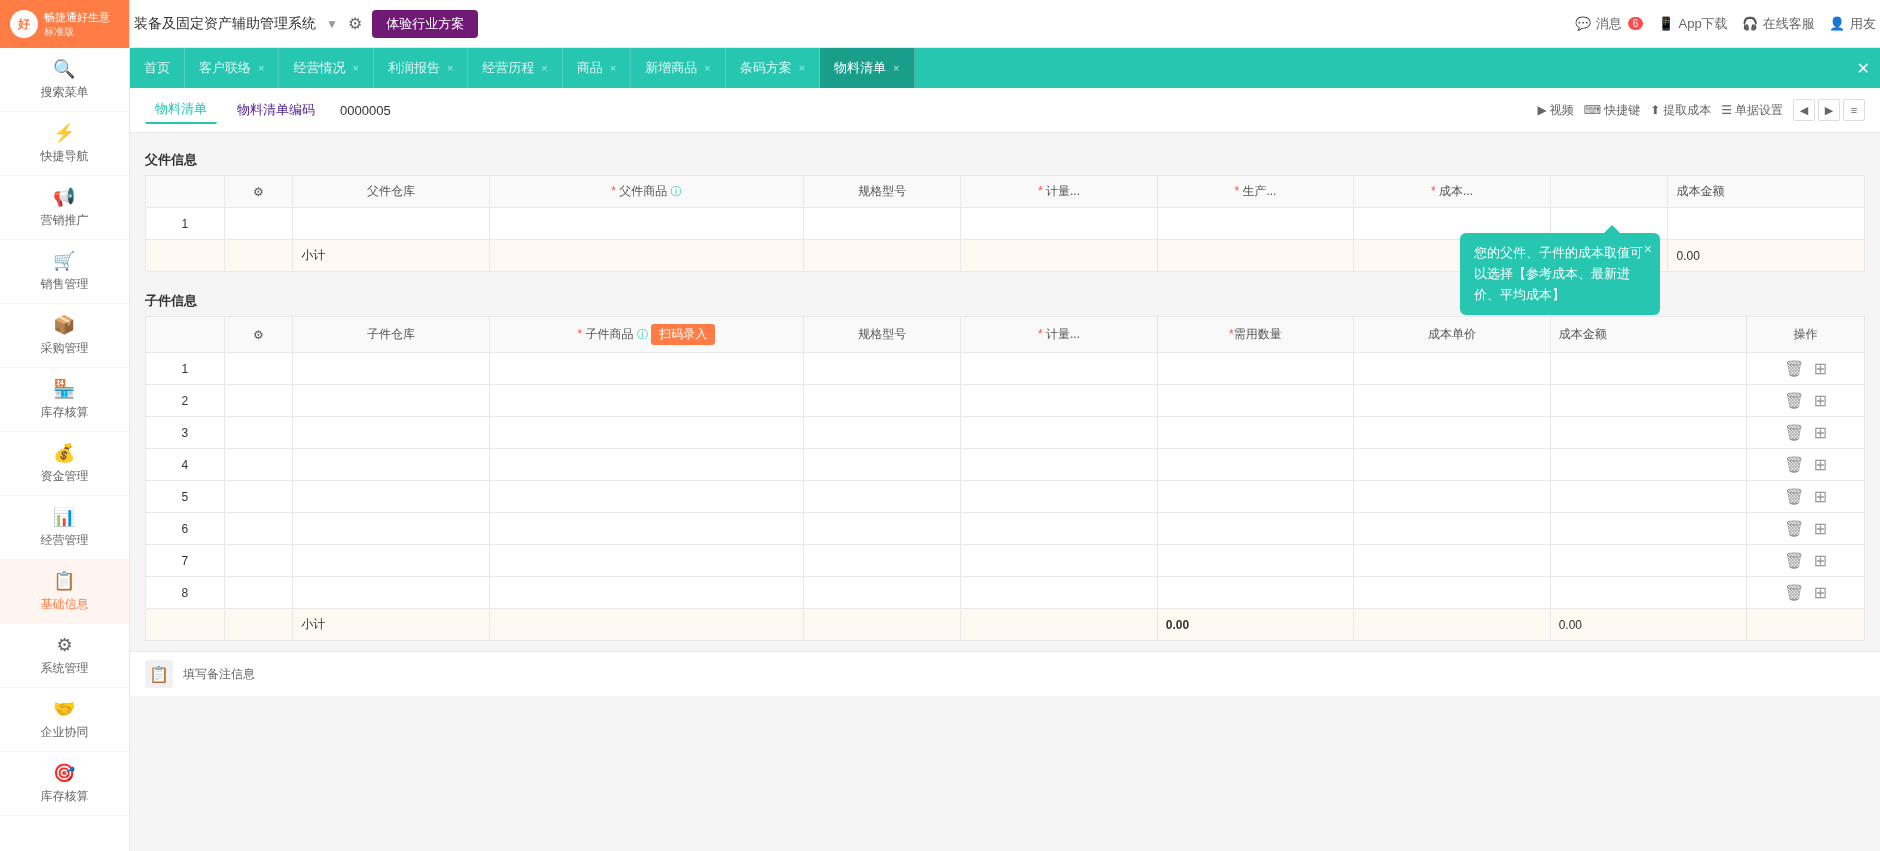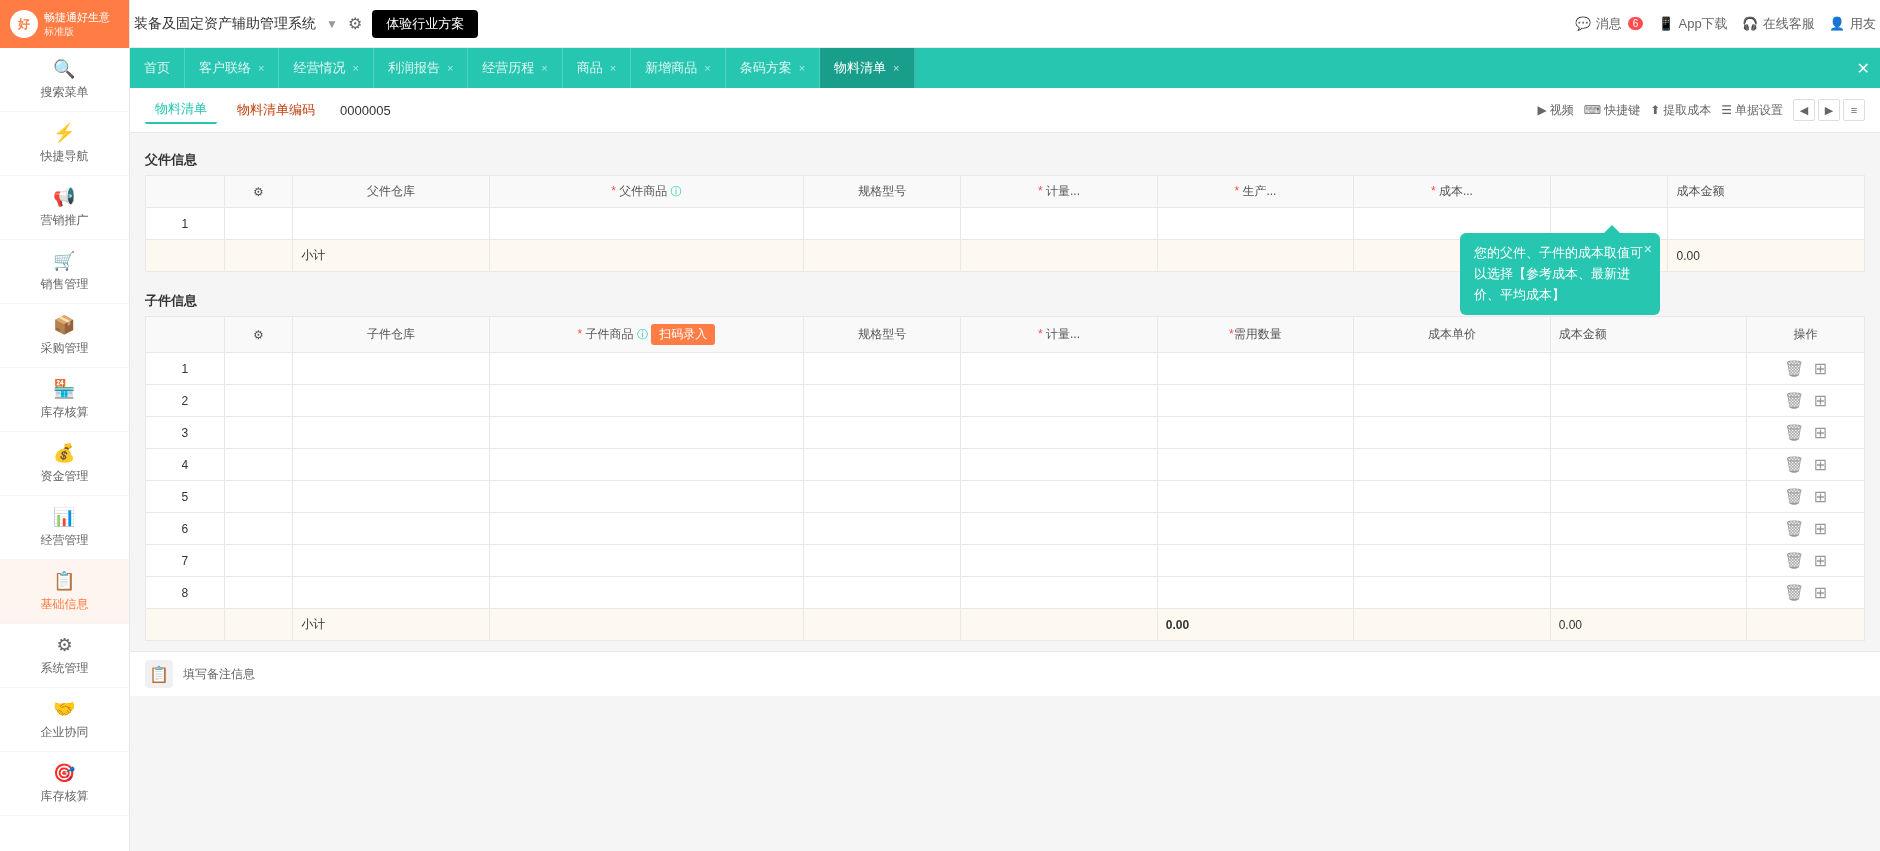--- a/index.html
+++ b/index.html
@@ -63,21 +63,21 @@
       align-items: center;
       padding: 0 4px;
       border-bottom: 1px solid #e8e8e8;
       justify-content: space-between;
     }
     .topbar-left { display: flex; align-items: center; gap: 10px; }
     .topbar-title { font-size: 14px; color: #333; }
     .topbar-dropdown { color: #999; font-size: 12px; cursor: pointer; }
     .topbar-gear { color: #666; cursor: pointer; font-size: 16px; }
     .topbar-trial-btn {
-      background: #000000;
+      background: #701a75;
       color: #fff;
       border: none;
       border-radius: 4px;
       padding: 5px 14px;
       font-size: 13px;
       cursor: pointer;
     }
     .topbar-right { display: flex; align-items: center; gap: 15px; color: #666; font-size: 13px; }
     .topbar-right-item { display: flex; align-items: center; gap: 4px; cursor: pointer; }
     .badge {
@@ -126,21 +126,21 @@
       background: #fff;
       display: flex;
       align-items: center;
       padding: 8px 15px;
       border-bottom: 1px solid #e8e8e8;
       gap: 10px;
     }
     .sub-tab {
       padding: 4px 10px;
       font-size: 13px;
-      color: #c2410c;
+      color: #4c1d95;
       cursor: pointer;
       border-radius: 2px;
     }
     .sub-tab.active { color: #26c6b0; border-bottom: 2px solid #26c6b0; }
     .sub-header-right {
       margin-left: auto;
       display: flex;
       align-items: center;
       gap: 10px;
       font-size: 12px;

